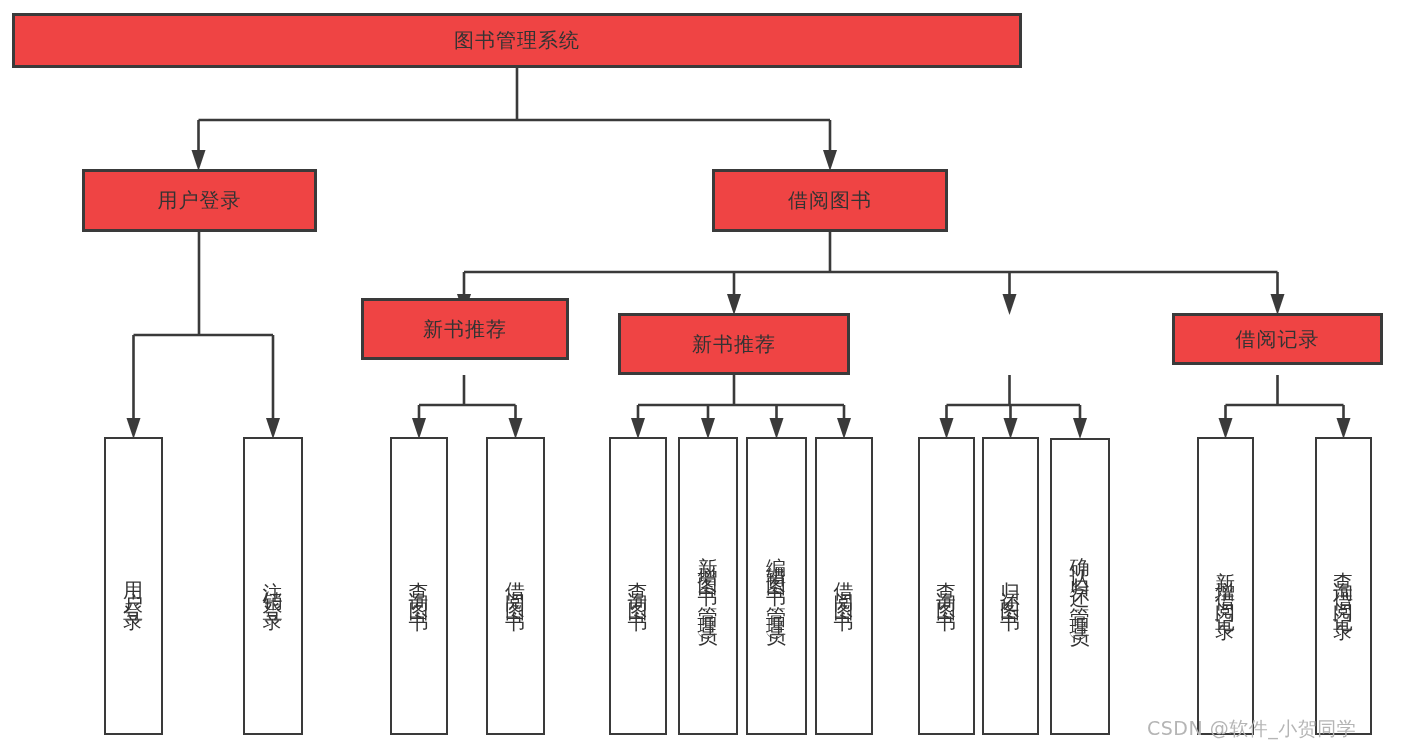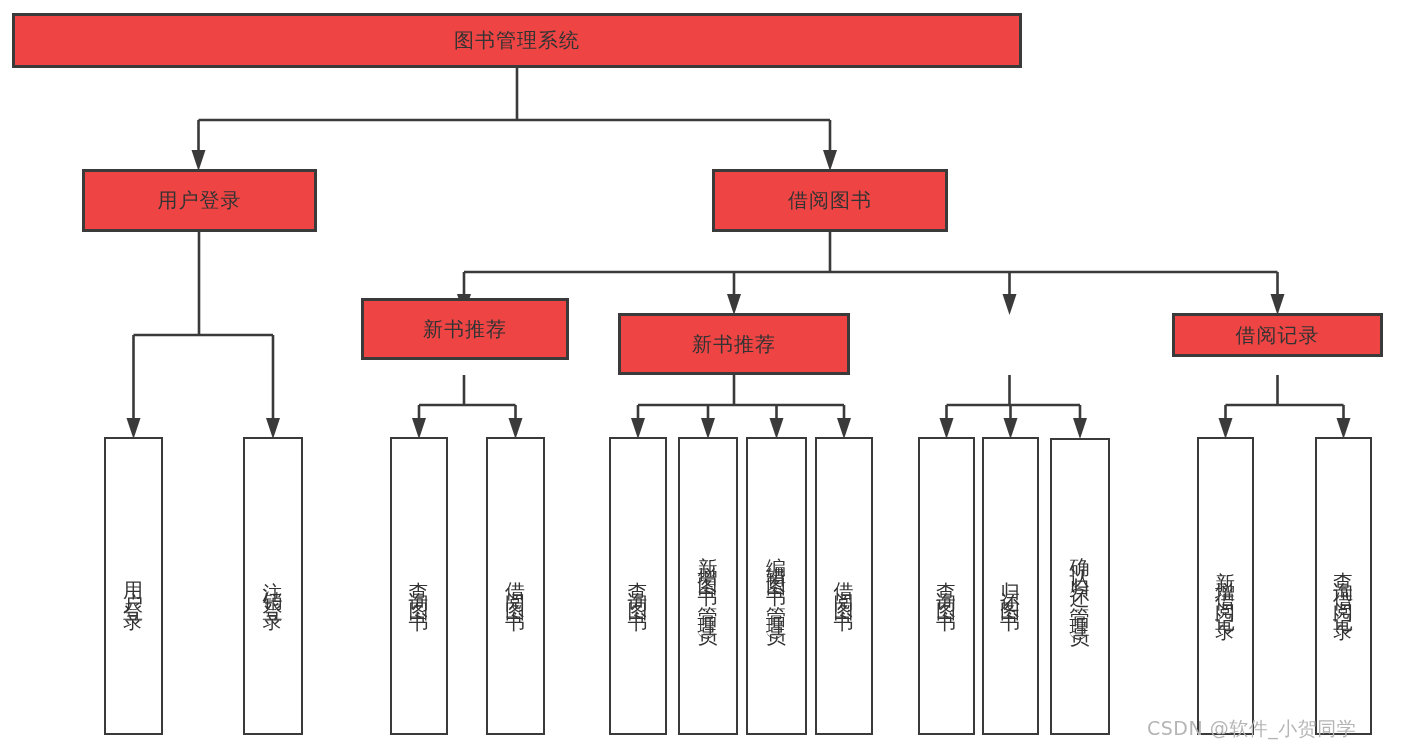--- a/index.html
+++ b/index.html
@@ -126,21 +126,21 @@
   <div class="hbox" style="left:712px;top:169px;width:236px;height:63px">
     <span>借阅图书</span>
   </div>
 
   <div class="hbox" style="left:361px;top:298px;width:208px;height:62px">
     <span>新书推荐</span>
   </div>
   <div class="hbox" style="left:618px;top:313px;width:232px;height:62px">
     <span>新书推荐</span>
   </div>
-  <div class="hbox" style="left:1172px;top:313px;width:211px;height:44px">
+  <div class="hbox" style="left:1172px;top:313px;width:211px;height:52px">
     <span>借阅记录</span>
   </div>
 
   <div class="vbox" style="left:104px;top:437px;width:59px;height:298px">
     <span class="vlabel">用户登录</span>
   </div>
   <div class="vbox" style="left:243px;top:437px;width:60px;height:298px">
     <span class="vlabel">注销登录</span>
   </div>
 

